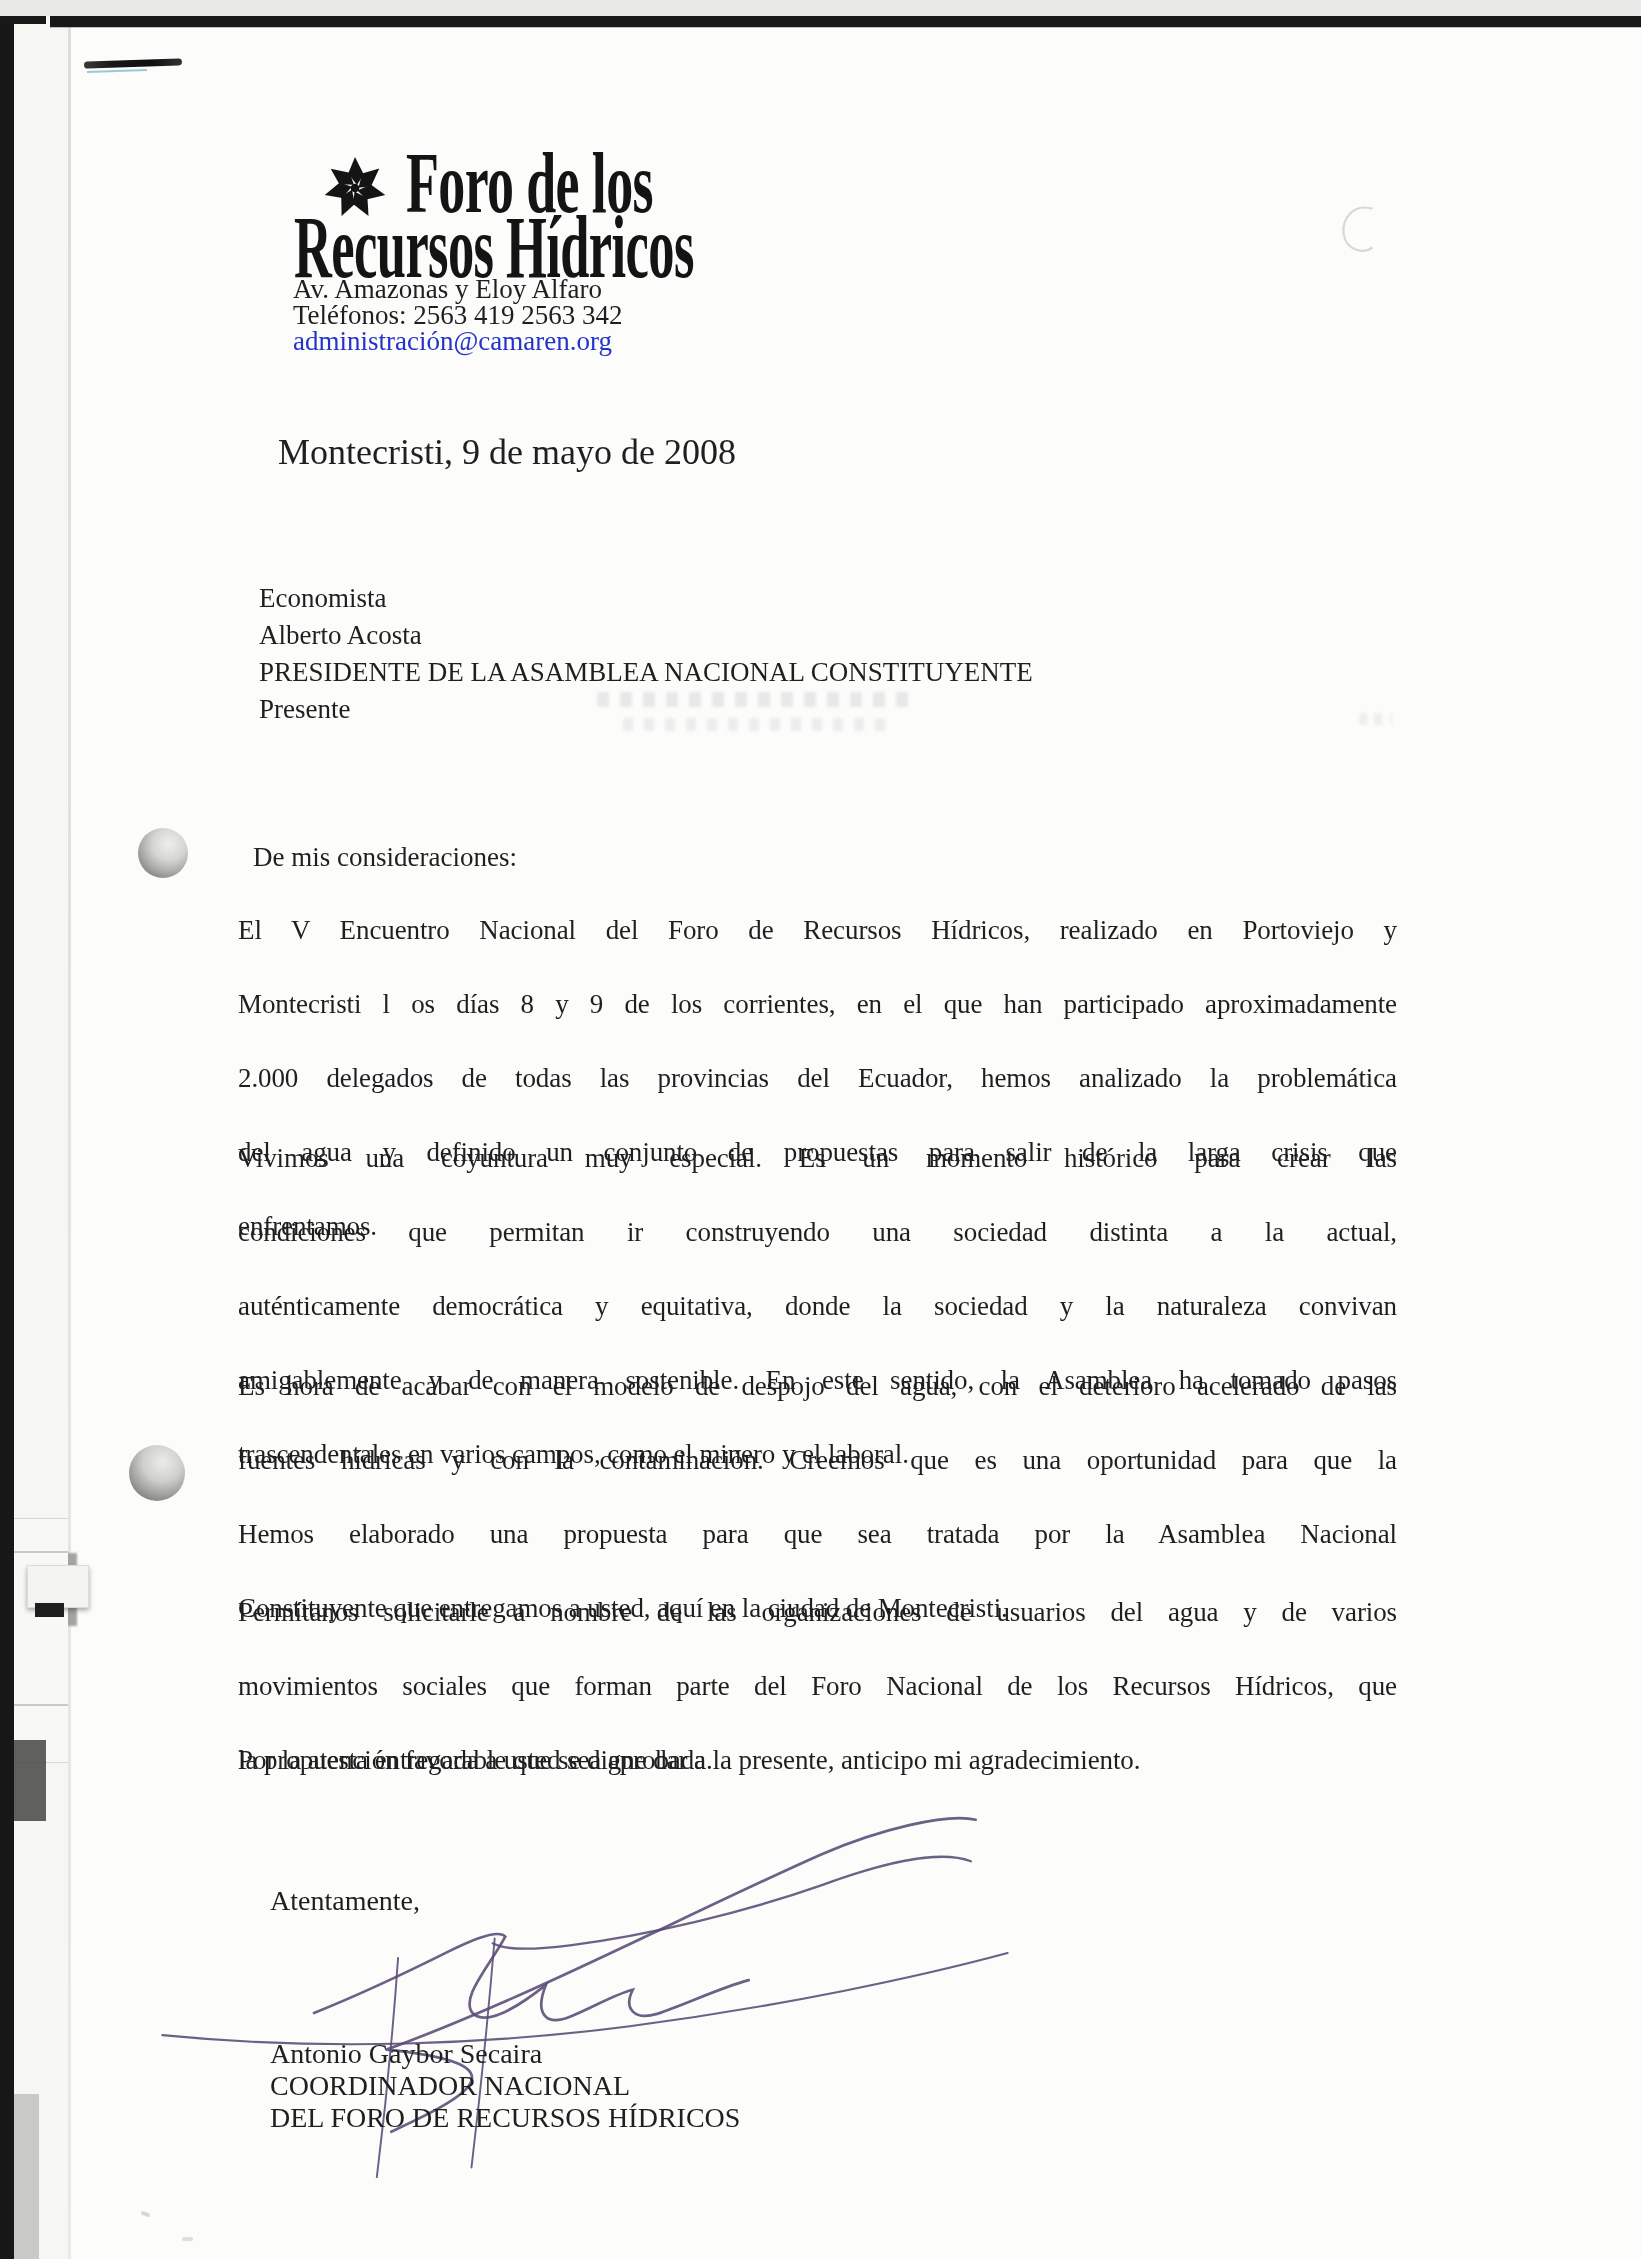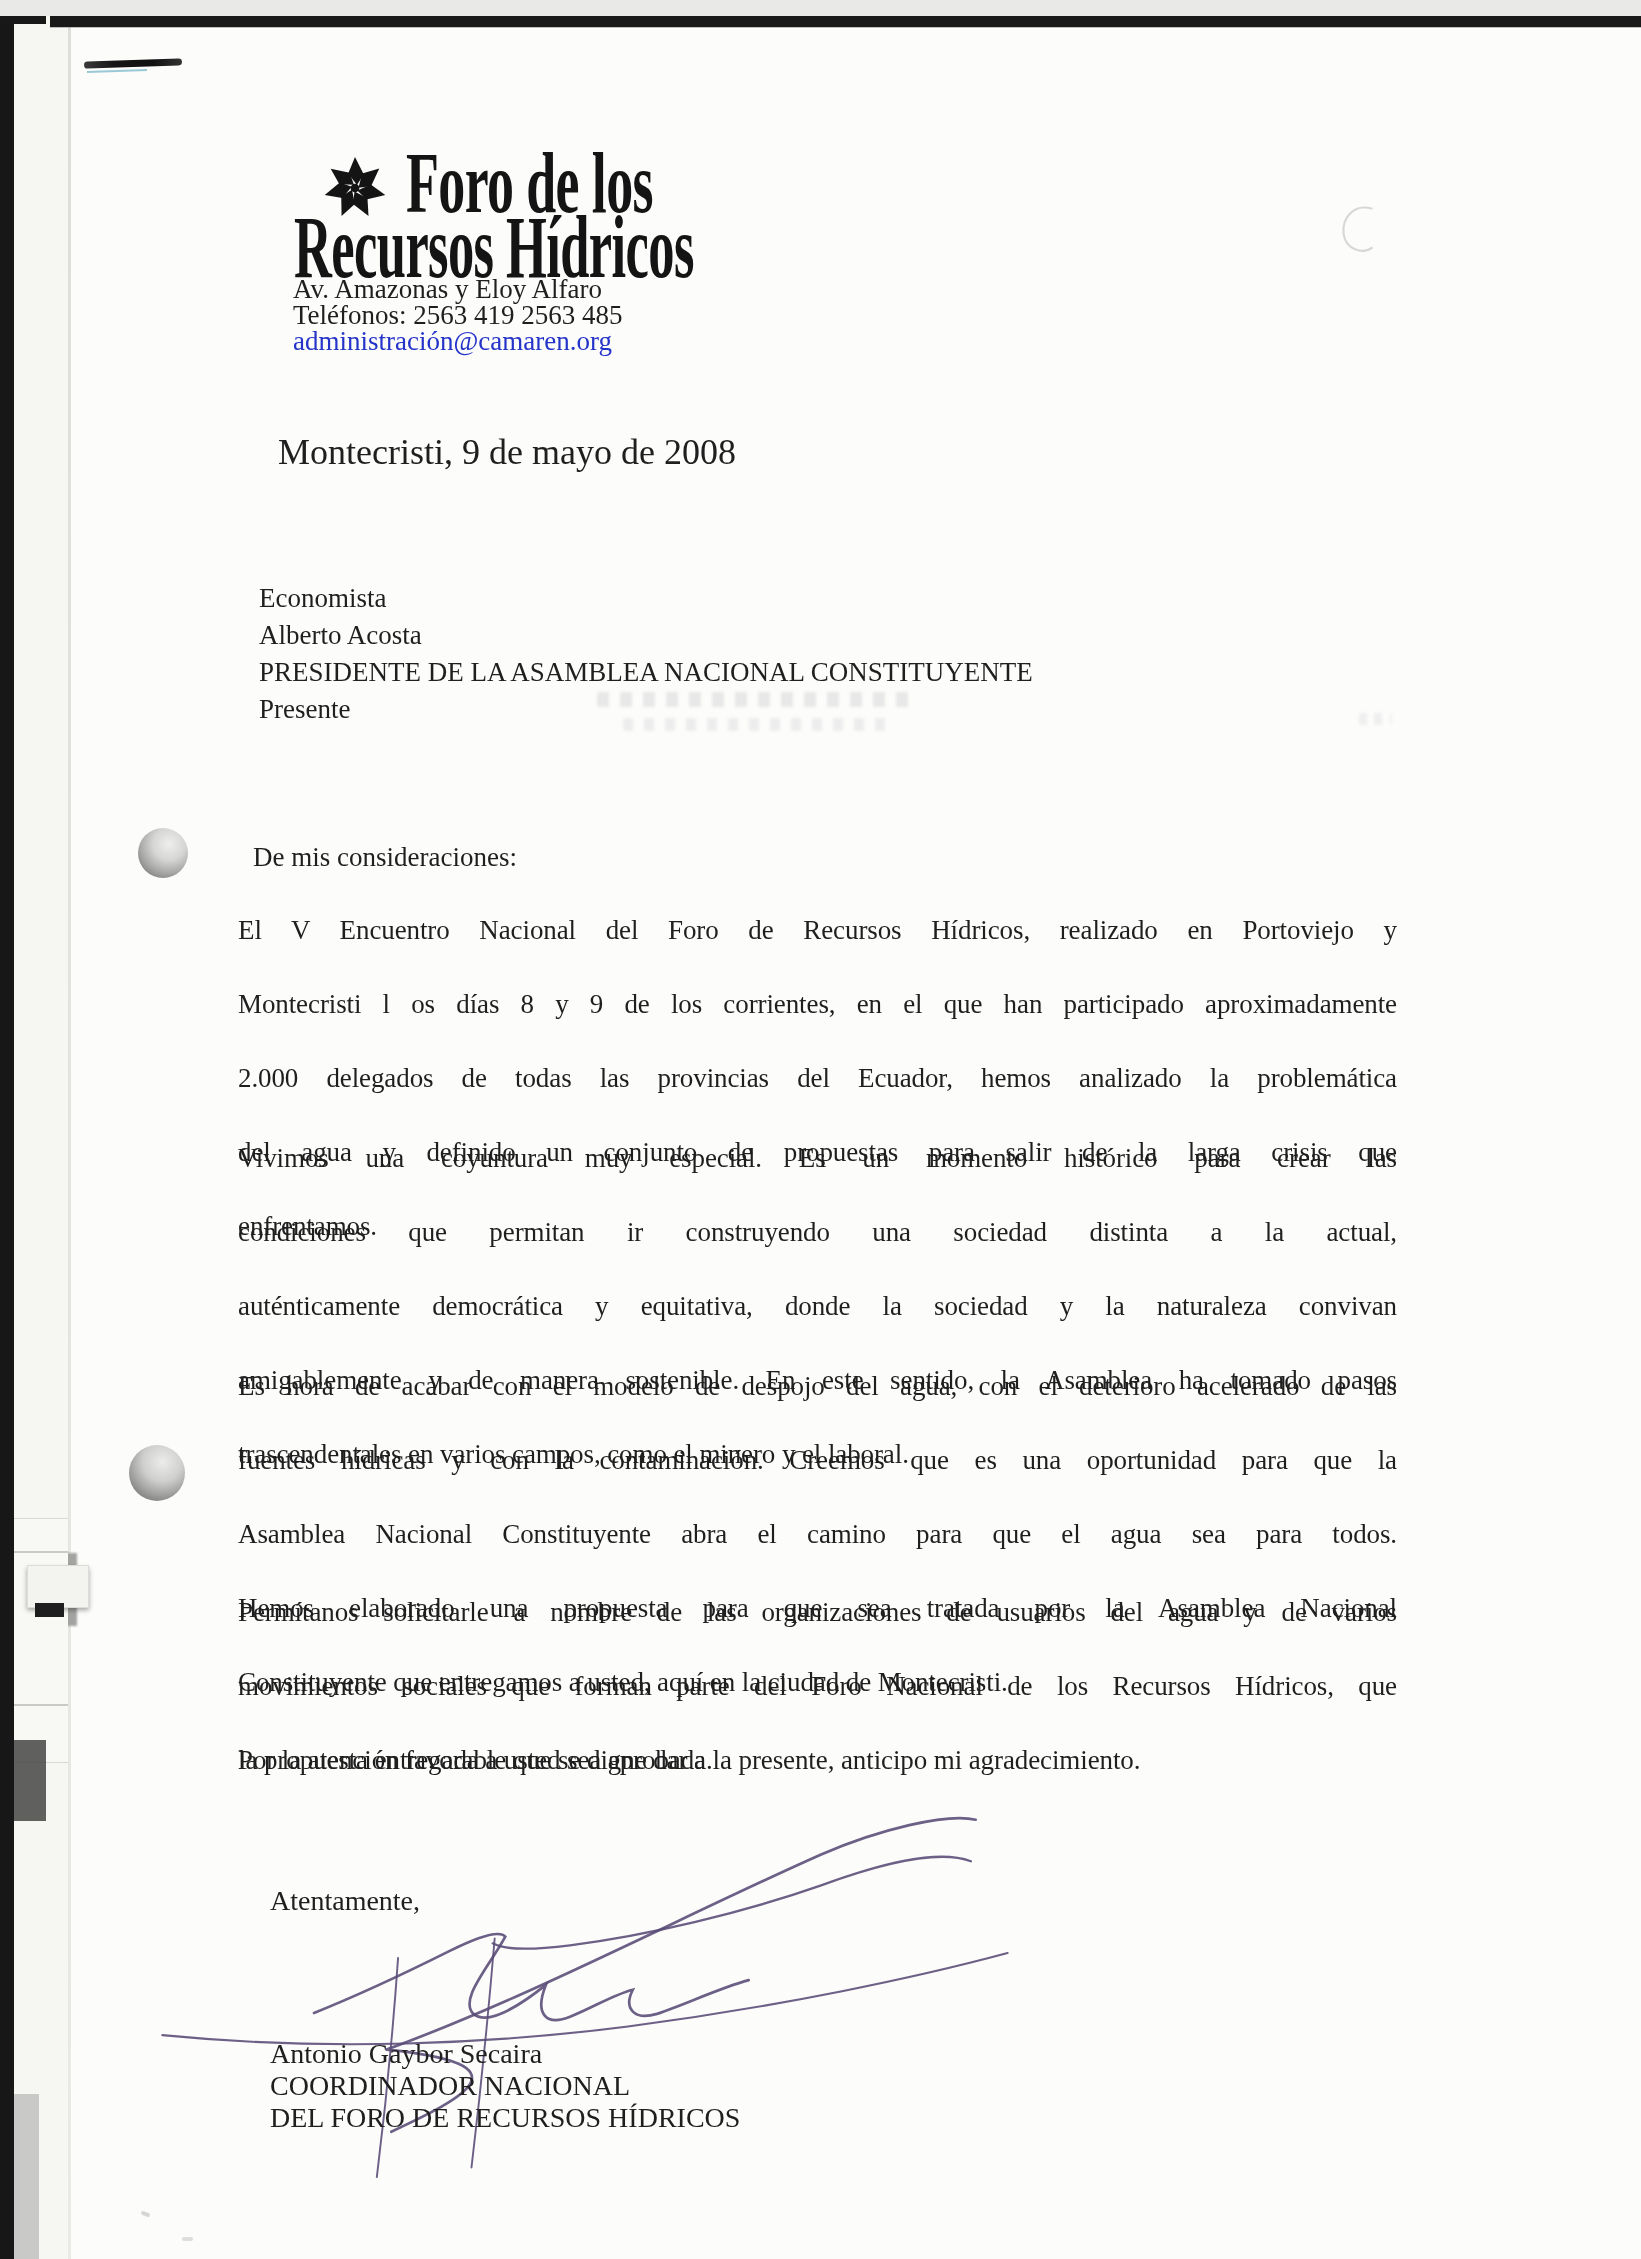--- a/index.html
+++ b/index.html
@@ -117,21 +117,21 @@
       <path d="M0,-32 L9,-14 L2,-3 L-7,-15 Z" transform="rotate(257)"></path>
       <path d="M0,-32 L9,-14 L2,-3 L-7,-15 Z" transform="rotate(308.4)"></path>
       <circle r="4.5"></circle>
     </g>
   </svg>
   <div class="abs" id="logo-line1"><span class="big">Foro de los</span></div>
   <div class="abs" id="logo-line2">Recursos Hídricos</div>
 
   <div class="abs" id="contact-block">
     <div>Av. Amazonas y Eloy Alfaro</div>
-    <div>Teléfonos: 2563 419 2563 485</div>
+    <div>Teléfonos: 2563 419 2563 342</div>
     <div class="email" style="color: rgb(36, 51, 200);">administración@camaren.org</div>
   </div>
 
   <div class="abs" id="dateline">Montecristi, 9 de mayo de 2008</div>
 
   <div class="abs" id="recipient-block">
     <div>Economista</div>
     <div>Alberto Acosta</div>
     <div>PRESIDENTE DE LA ASAMBLEA NACIONAL CONSTITUYENTE</div>
     <div>Presente</div>
@@ -150,21 +150,20 @@
       <div class="para" style="top: 1124px;">
         <div class="ln jl">Vivimos una coyuntura muy especial. Es un momento histórico para crear las</div>
         <div class="ln jl">condiciones que permitan ir construyendo una sociedad distinta a la actual,</div>
         <div class="ln jl">auténticamente democrática y equitativa, donde la sociedad y la naturaleza convivan</div>
         <div class="ln jl">amigablemente y de manera sostenible. En este sentido, la Asamblea ha tomado pasos</div>
         <div class="ln">trascendentales en varios campos, como el minero y el laboral.</div>
       </div>
       <div class="para" style="top: 1352px;">
         <div class="ln jl">Es hora de acabar con el modelo de despojo del agua, con el deterioro acelerado de las</div>
         <div class="ln jl">fuentes hídricas y con la contaminación. Creemos que es una oportunidad para que la</div>
-        <div class="ln jl">Asamblea Nacional Constituyente abra el camino para que el agua sea para todos.</div>
         <div class="ln jl">Hemos elaborado una propuesta para que sea tratada por la Asamblea Nacional</div>
         <div class="ln">Constituyente que entregamos a usted, aquí en la ciudad de Montecristi.</div>
       </div>
       <div class="para" style="top: 1578px;">
         <div class="ln jl">Permítanos solicitarle a nombre de las organizaciones de usuarios del agua y de varios</div>
         <div class="ln jl">movimientos sociales que forman parte del Foro Nacional de los Recursos Hídricos, que</div>
         <div class="ln">la propuesta entregada a usted sea aprobada.</div>
       </div>
       <div class="para" style="top: 1726px;">
         <div class="ln">Por la atención favorable que se digne dar a la presente, anticipo mi agradecimiento.</div>

